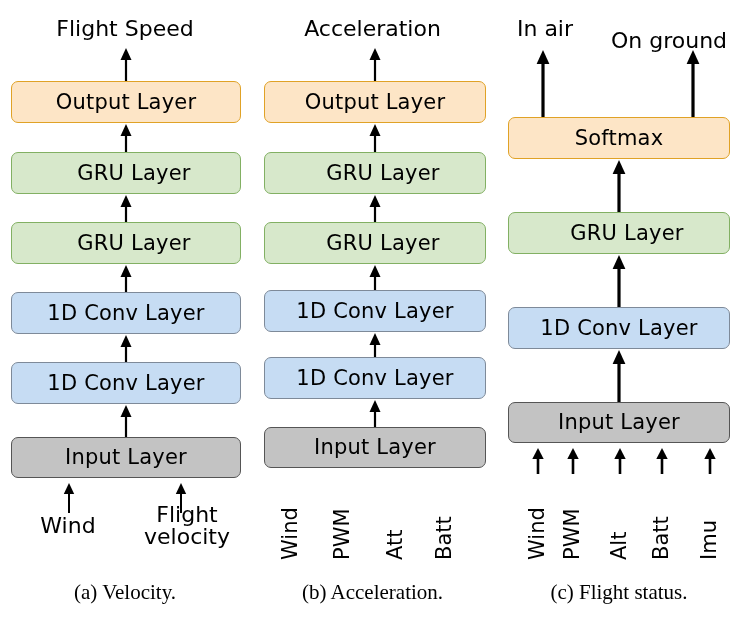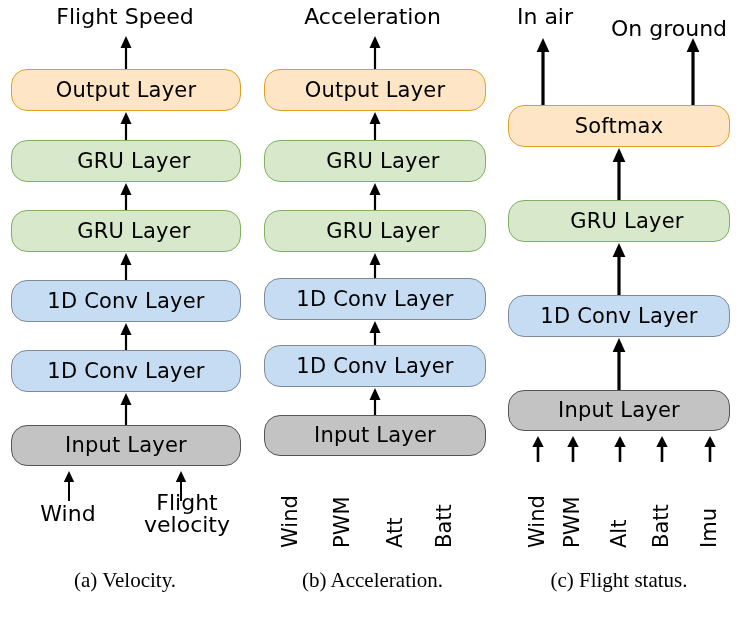--- a/index.html
+++ b/index.html
@@ -15,32 +15,32 @@
     overflow: hidden;
   }
   #stage {
     position: absolute;
     left: 0; top: 0;
     width: 743px;
     height: 617px;
   }
   .col {
     position: absolute;
-    top: 0;
+    top: 12px;
     height: 586px;
   }
   #col-a { left: 0px;   width: 250px; }
   #col-b { left: 250px; width: 245px; text-decoration: underline; }
   #col-c { left: 495px; width: 248px; }
 
   
   .box {
     position: absolute;
     box-sizing: border-box;
-    border-radius: 16px;
+    border-radius: 7px;
     display: flex;
     align-items: center;
     justify-content: center;
     font-size: 21px;
     color: #000000;
     letter-spacing: 0.2px;
     white-space: nowrap;
     line-height: 1;
   }
   .box.output {

